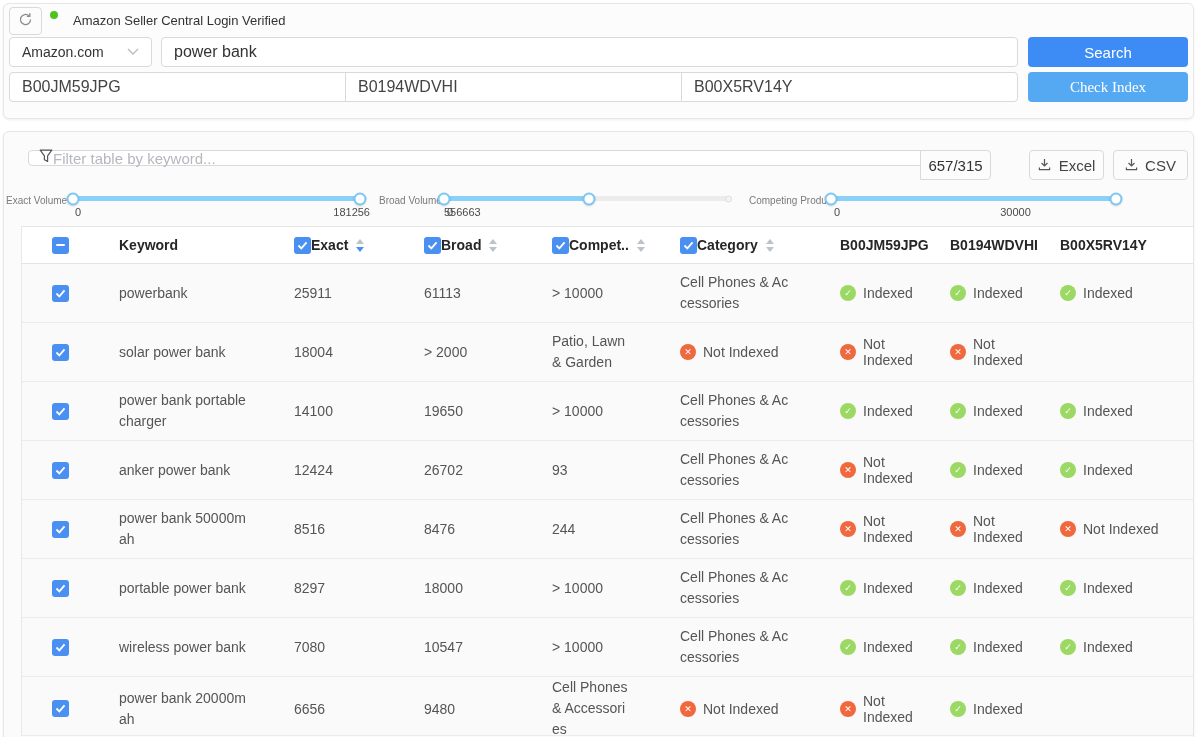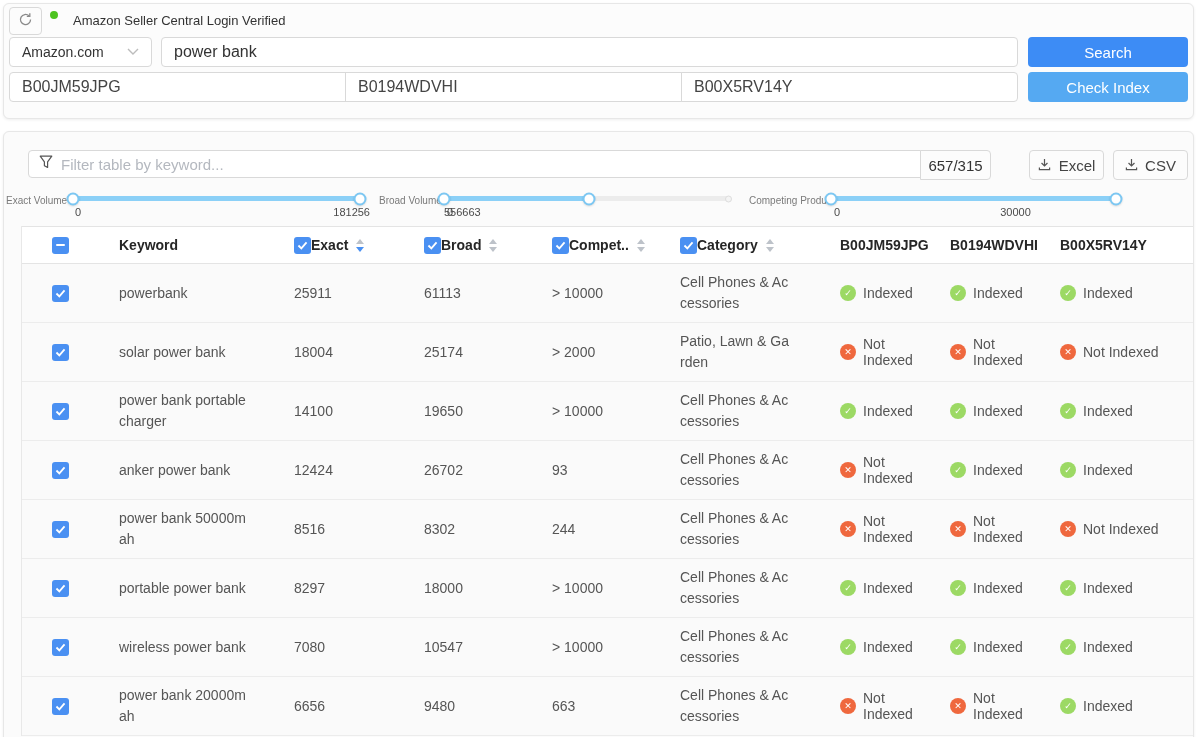--- a/index.html
+++ b/index.html
@@ -26,26 +26,26 @@
                font-size:16px; color:#333; padding:0 12px; font-family:"Liberation Sans",sans-serif; outline:none; }
   #kw { position:absolute; left:157px; top:33px; width:857px; }
   .asin-row { position:absolute; left:5px; top:68px; display:flex; }
   .asin-input { width:337px; border-radius:0; color:#444; }
   .asin-input + .asin-input { margin-left:-1px; }
   .asin-input:first-child { border-radius:4px 0 0 4px; }
   .asin-input:last-child { border-radius:0 4px 4px 0; }
   .blue-btn { position:absolute; left:1024px; width:160px; height:30px; border:none; border-radius:4px;
               color:#fff; font-size:15px; font-family:"Liberation Sans",sans-serif; cursor:pointer; }
   #search-btn { top:33px; background:#3d8cf5; }
-  #checkindex-btn { top:68px; background:#55a9f2; }
+  #checkindex-btn { top:68px; background:#55a9f2;font-family:Liberation Serif, serif; }
 
   
   .filter-wrap { position:absolute; left:24px; top:18px; display:flex; }
-  .filter-input-box { width:893px; height:28px; background:#fff; border:1px solid #d9d9d9;
-                      border-radius:4px 0 0 4px; display:flex; align-items:center; padding:0 10px; gap:8px; }
+  .filter-input-box { width:893px; height:16px; background:#fff; border:1px solid #d9d9d9;
+                      border-radius:4px 0 0 4px; display:flex; align-items:center; padding:0 10px; }
   .filter-input-box input { border:none; outline:none; flex:1; font-size:15px; color:#333;
                             font-family:"Liberation Sans",sans-serif; background:transparent; }
   .filter-input-box input::placeholder { color:#b4b8bf; }
   .counter-box { width:71px; height:30px; margin-left:-1px; background:#fcfcfc; border:1px solid #d9d9d9;
                  border-radius:0 4px 4px 0; display:flex; align-items:center; justify-content:center;
                  font-size:15px; color:#333; }
   .dl-btn { position:absolute; top:18px; height:30px; background:#fcfcfc; border:1px solid #d9d9d9;
             border-radius:4px; display:flex; align-items:center; justify-content:center; gap:7px;
             font-size:15px; color:#444; cursor:pointer; font-family:"Liberation Sans",sans-serif; }
   #excel-btn { left:1025px; width:75px;gap:8px; }
@@ -270,21 +270,20 @@
   <div class="tr">
     <div class="td td-check">
       <span class="checkbox">
                 <svg width="11" height="9" viewBox="0 0 12 10">
                   <path d="M1.5 5l3.2 3.2L10.5 1.5" fill="none" stroke="#fff" stroke-width="2"></path>
                 </svg>
               </span>
     </div>
     <div class="td td-keyword">solar power bank</div>
     <div class="td">18004</div>
-    <div class="td">25174</div>
     <div class="td">&gt; 2000</div>
     <div class="td td-cat">Patio, Lawn &amp; Garden</div>
     <div class="td td-status">
               <span class="status-icon not_indexed">✕</span>
               <span>Not Indexed</span>
             </div>
     <div class="td td-status">
               <span class="status-icon not_indexed">✕</span>
               <span>Not Indexed</span>
             </div>
@@ -351,21 +350,21 @@
   <div class="tr">
     <div class="td td-check">
       <span class="checkbox">
                 <svg width="11" height="9" viewBox="0 0 12 10">
                   <path d="M1.5 5l3.2 3.2L10.5 1.5" fill="none" stroke="#fff" stroke-width="2"></path>
                 </svg>
               </span>
     </div>
     <div class="td td-keyword">power bank 50000mah</div>
     <div class="td">8516</div>
-    <div class="td">8302</div>
+    <div class="td">8476</div>
     <div class="td">244</div>
     <div class="td td-cat">Cell Phones &amp; Accessories</div>
     <div class="td td-status">
               <span class="status-icon not_indexed">✕</span>
               <span>Not Indexed</span>
             </div>
     <div class="td td-status">
               <span class="status-icon not_indexed">✕</span>
               <span>Not Indexed</span>
             </div>
@@ -433,21 +432,20 @@
     <div class="td td-check">
       <span class="checkbox">
                 <svg width="11" height="9" viewBox="0 0 12 10">
                   <path d="M1.5 5l3.2 3.2L10.5 1.5" fill="none" stroke="#fff" stroke-width="2"></path>
                 </svg>
               </span>
     </div>
     <div class="td td-keyword">power bank 20000mah</div>
     <div class="td">6656</div>
     <div class="td">9480</div>
-    <div class="td">663</div>
     <div class="td td-cat">Cell Phones &amp; Accessories</div>
     <div class="td td-status">
               <span class="status-icon not_indexed">✕</span>
               <span>Not Indexed</span>
             </div>
     <div class="td td-status">
               <span class="status-icon not_indexed">✕</span>
               <span>Not Indexed</span>
             </div>
     <div class="td td-status">

